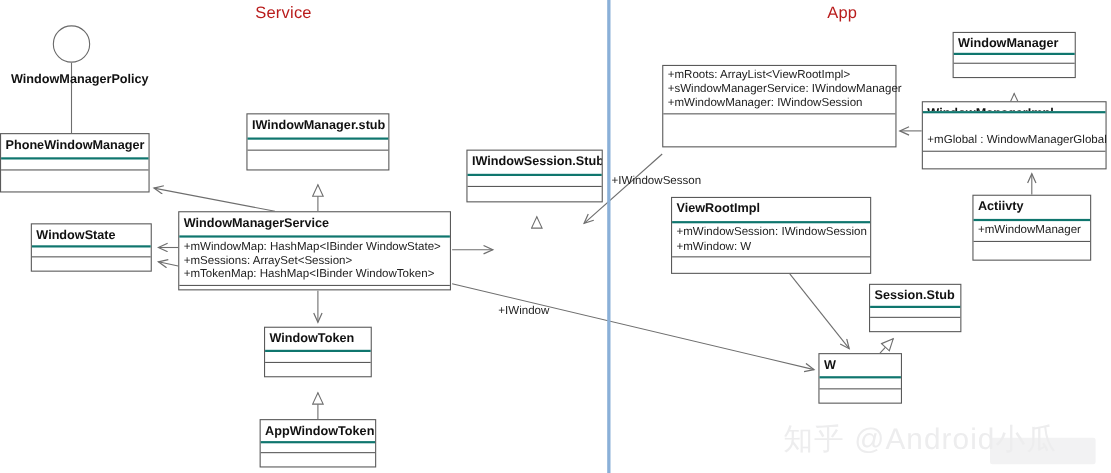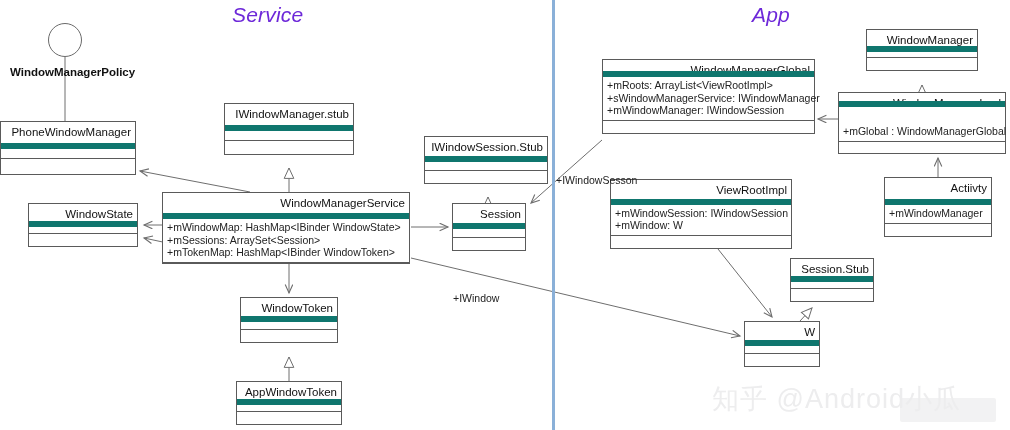--- a/index.html
+++ b/index.html
@@ -16,50 +16,49 @@
   }
   #svg-layer{
     position:absolute;
     left:0;top:0;
     width:1010px;height:430px;
     pointer-events:none;
   }
   
   .section-title{
     position:absolute;
-    font-size:21px;
-    color:#6d28d9;
+    font-size:15px;
+    color:#b91c1c;
     font-weight:400;
     letter-spacing:.2px;
     white-space:nowrap;
-    font-style:italic;
   }
   
   .divider{
     position:absolute;
     width:3px;
     background:#8ab0d8;
     top:0;
   }
   
   .uml{
     position:absolute;
     box-sizing:border-box;
     background:#ffffff;
     border:1px solid #5a5a5a;
     display:flex;
     flex-direction:column;
   }
   .uml .title{
-    text-align:right;
-    font-weight:normal;
+    text-align:left;
+    font-weight:bold;
     font-size:11.5px;
     color:#111;
     padding:4px 4px 4px;
-    border-bottom:6px solid #0f766e;
+    border-bottom:2px solid #0f766e;
     line-height:13px;
     white-space:nowrap;
     overflow:hidden;
   }
   .uml .attrs{
     border-bottom:1px solid #5a5a5a;
     padding:2px 4px 3px;
     font-size:10.5px;
     color:#222;
     line-height:12.6px;
@@ -92,21 +91,20 @@
     color:#111;
     white-space:nowrap;
   }
   
   .edge-label{
     position:absolute;
     font-size:10.5px;
     color:#222;
     white-space:nowrap;
     background:transparent;
-    margin-top:16px;
   }
   
   .watermark{
     position:absolute;
     font-size:27px;
     color:#ededee;
     letter-spacing:1px;
     white-space:nowrap;
     user-select:none;
   }
@@ -201,40 +199,34 @@
       <div class="attr-line">+mTokenMap: HashMap&lt;IBinder WindowToken&gt;</div>
     </div>
   </div>
 
   <div class="uml" style="left:424px;top:136px;width:124px;height:48px;">
     <div class="title">IWindowSession.Stub</div>
     <div class="attrs empty"></div>
     <div class="ops"></div>
   </div>
 
-  <div class="uml" style="left:452px;top:203px;width:74px;height:48px;">
-    <div class="title">Session</div>
-    <div class="attrs empty"></div>
-    <div class="ops"></div>
-  </div>
 
   <div class="uml" style="left:240px;top:297px;width:98px;height:46px;">
     <div class="title">WindowToken</div>
     <div class="attrs empty"></div>
     <div class="ops"></div>
   </div>
 
   <div class="uml" style="left:236px;top:381px;width:106px;height:44px;">
     <div class="title">AppWindowToken</div>
     <div class="attrs empty"></div>
     <div class="ops"></div>
   </div>
 
   <div class="uml" style="left:602px;top:59px;width:213px;height:75px;">
-    <div class="title">WindowManagerGlobal</div>
     <div class="attrs">
       <div class="attr-line">+mRoots: ArrayList&lt;ViewRootImpl&gt;</div>
       <div class="attr-line">+sWindowManagerService: IWindowManager</div>
       <div class="attr-line">+mWindowManager: IWindowSession</div>
     </div>
     <div class="ops"></div>
   </div>
 
   <div class="uml" style="left:610px;top:179px;width:182px;height:70px;">
     <div class="title">ViewRootImpl</div>

